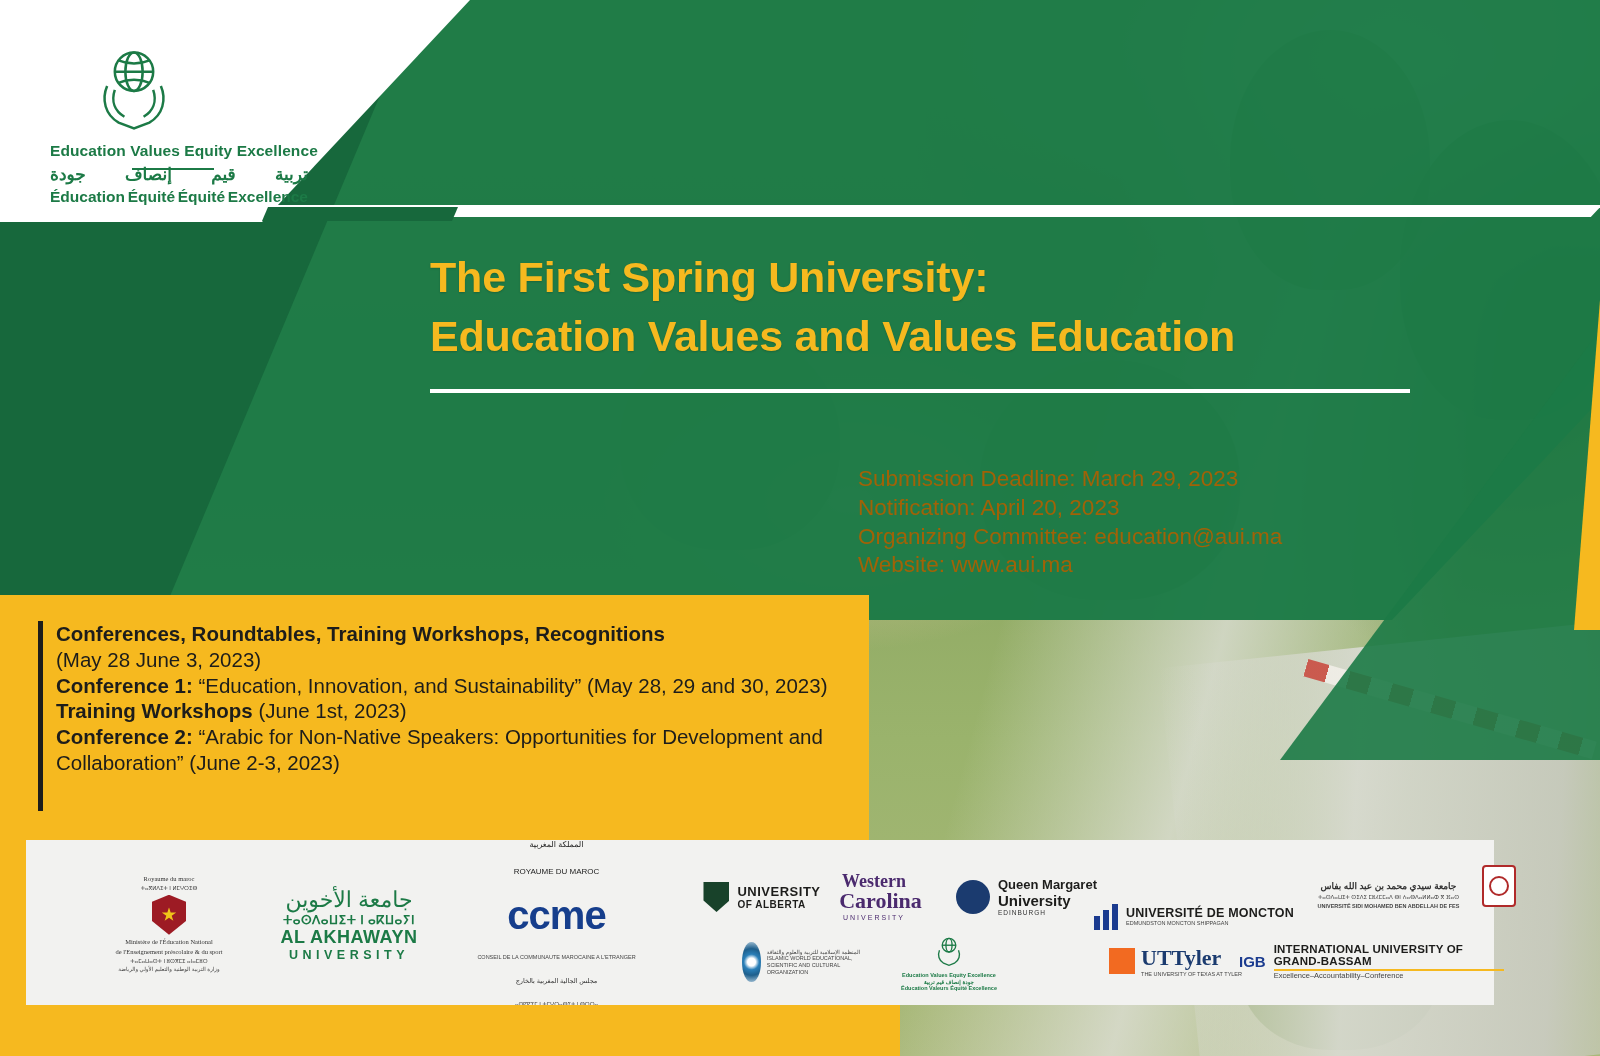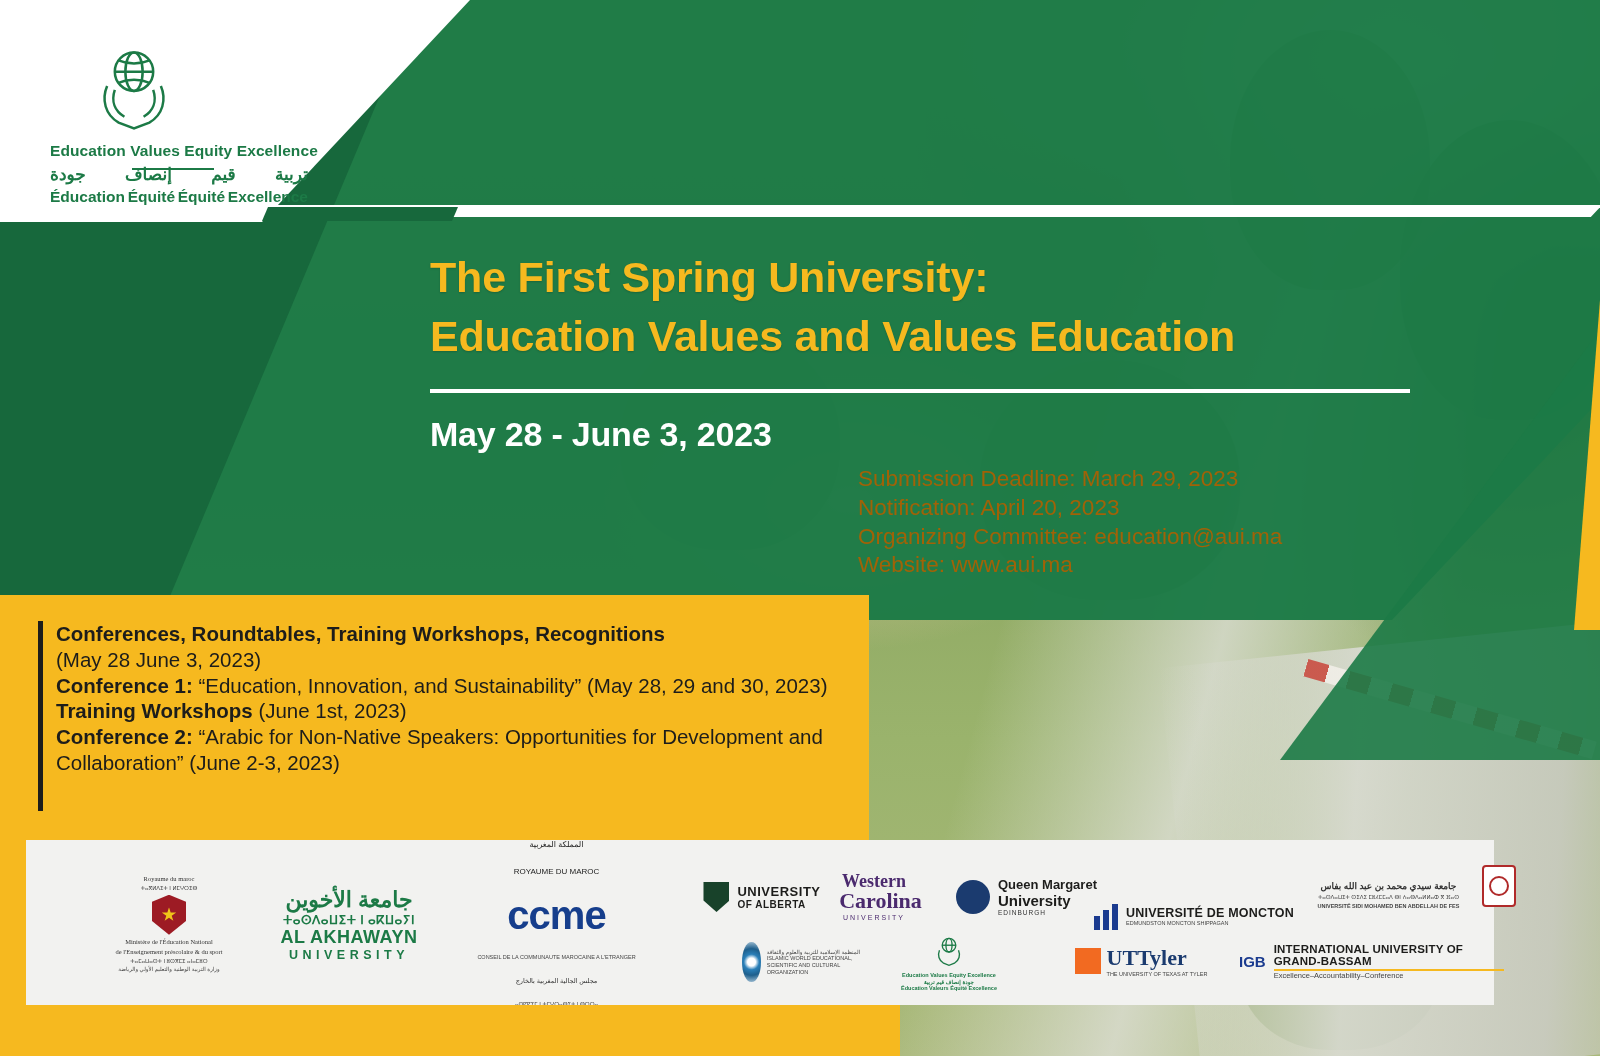--- a/index.html
+++ b/index.html
@@ -188,21 +188,21 @@
     position: relative;
   }
   .crest::after {
     content: ""; position: absolute; left: 50%; top: 50%;
     width: 15px; height: 15px; transform: translate(-50%,-50%);
     background: #f0c419;
     clip-path: polygon(50% 0,61% 35%,98% 35%,68% 57%,79% 91%,50% 70%,21% 91%,32% 57%,2% 35%,39% 35%);
   }
   
   .sp-aui { left: 240px; top: 22px; width: 170px; height: 124px; flex-direction: column; }
-  .aui-ar { font-size: 22px; font-weight: 700; color: #1c7a46; }
+  .aui-ar { font-size: 22px; font-weight: 400; color: #1c7a46; }
   .aui-amz { font-size: 12px; font-weight: 700; color: #1c7a46; letter-spacing: .5px; }
   .aui-en { font-size: 18px; font-weight: 700; color: #1c7a46; letter-spacing: .5px; }
   .aui-sub { font-size: 12.5px; font-weight: 600; color: #1c7a46; letter-spacing: 4.5px; }
   
   .sp-ccme { left: 425px; top: 26px; width: 215px; height: 116px; flex-direction: column; gap: 16px; }
   .ccme-top { font-size: 8px; color: #222; line-height: 1.3; }
   .ccme-logo { font-size: 40px; font-weight: 800; color: #163e8c; letter-spacing: -1px; }
   
   .sp-alberta { left: 648px; top: 32px; width: 180px; height: 50px; gap: 8px; }
   .shield {
@@ -222,21 +222,21 @@
   .moncton-bars { display: flex; align-items: flex-end; gap: 3px; height: 28px; }
   .moncton-bars i { display: block; width: 6px; background: #1b3b8f; }
   
   .sp-fes { left: 1262px; top: 22px; width: 205px; height: 66px; flex-direction: column; gap: 2px; }
   
   .sp-evee { left: 855px; top: 92px; width: 140px; height: 62px; flex-direction: column; }
   
   .sp-swirl { left: 718px; top: 92px; width: 120px; height: 60px; gap: 6px; }
   .swirl { width: 40px; height: 40px; border-radius: 50%; background: radial-gradient(circle at 50% 50%, #fff 18%, #2a7fb8 35%, #1e5f8c 60%, #bcd3e2 100%); }
   
-  .sp-uttyler { left: 1042px; top: 96px; width: 150px; height: 50px; gap: 6px; }
+  .sp-uttyler { left: 1068px; top: 96px; width: 150px; height: 50px; gap: 6px; justify-content: flex-end; }
   .ut-box { width: 26px; height: 26px; background: #f26a21; }
   .ut-name { font-family: "Liberation Serif", serif; font-size: 22px; font-weight: 700; color: #1b3b6f; }
   
   .sp-iugb { left: 1215px; top: 96px; width: 265px; height: 50px; gap: 8px; }
   .iugb-mark { font-size: 15px; font-weight: 800; color: #1b3b8f; }
   .iugb-title { font-size: 11.5px; font-weight: 800; color: #1d1d1b; letter-spacing: .2px; }
   .iugb-sub { font-size: 7.5px; color: #444; }
   .iugb-rule { height: 2px; background: #f6b91f; margin-top: 2px; }
   
   .sp-redcrest { left: 1455px; top: 22px; width: 40px; height: 48px; }
@@ -312,21 +312,20 @@
     </div>
   </div>
   <div class="logo-underline"></div>
 
   <div class="headline">
     <h1>
       <span>The First Spring University:</span>
       <span class="l2">Education Values and Values Education</span>
     </h1>
     <div class="rule"></div>
-    <div class="dates">May 28 - June 3, 2023</div>
   </div>
 
   <div class="details">
     <div>Submission Deadline: March 29, 2023</div>
     <div>Notification: April 20, 2023</div>
     <div>Organizing Committee: education@aui.ma</div>
     <div>Website: www.aui.ma</div>
   </div>
 
   <div class="program">

